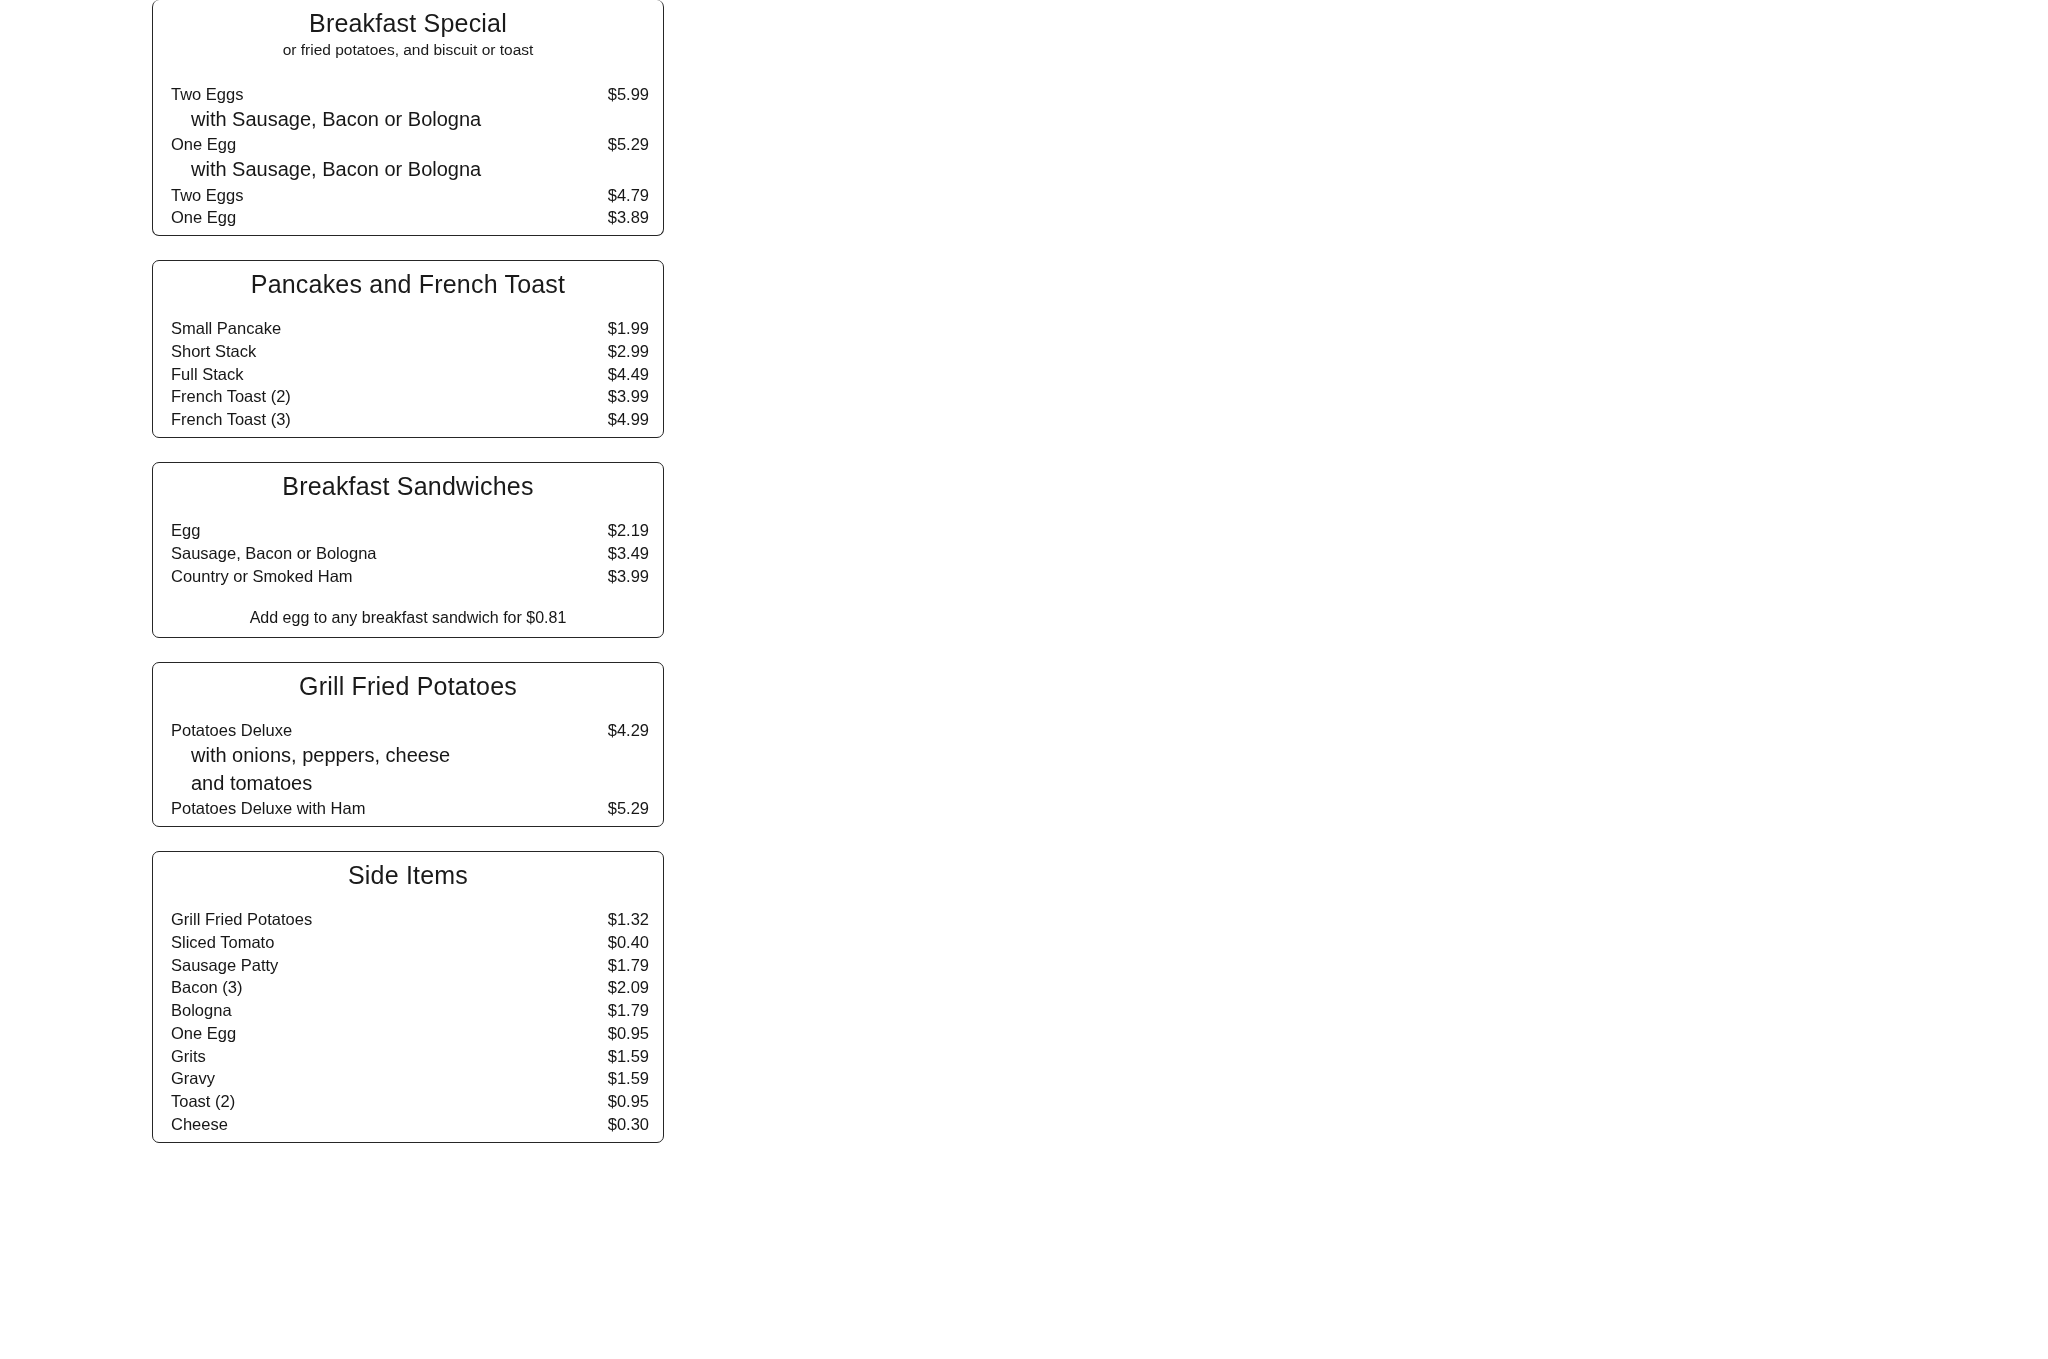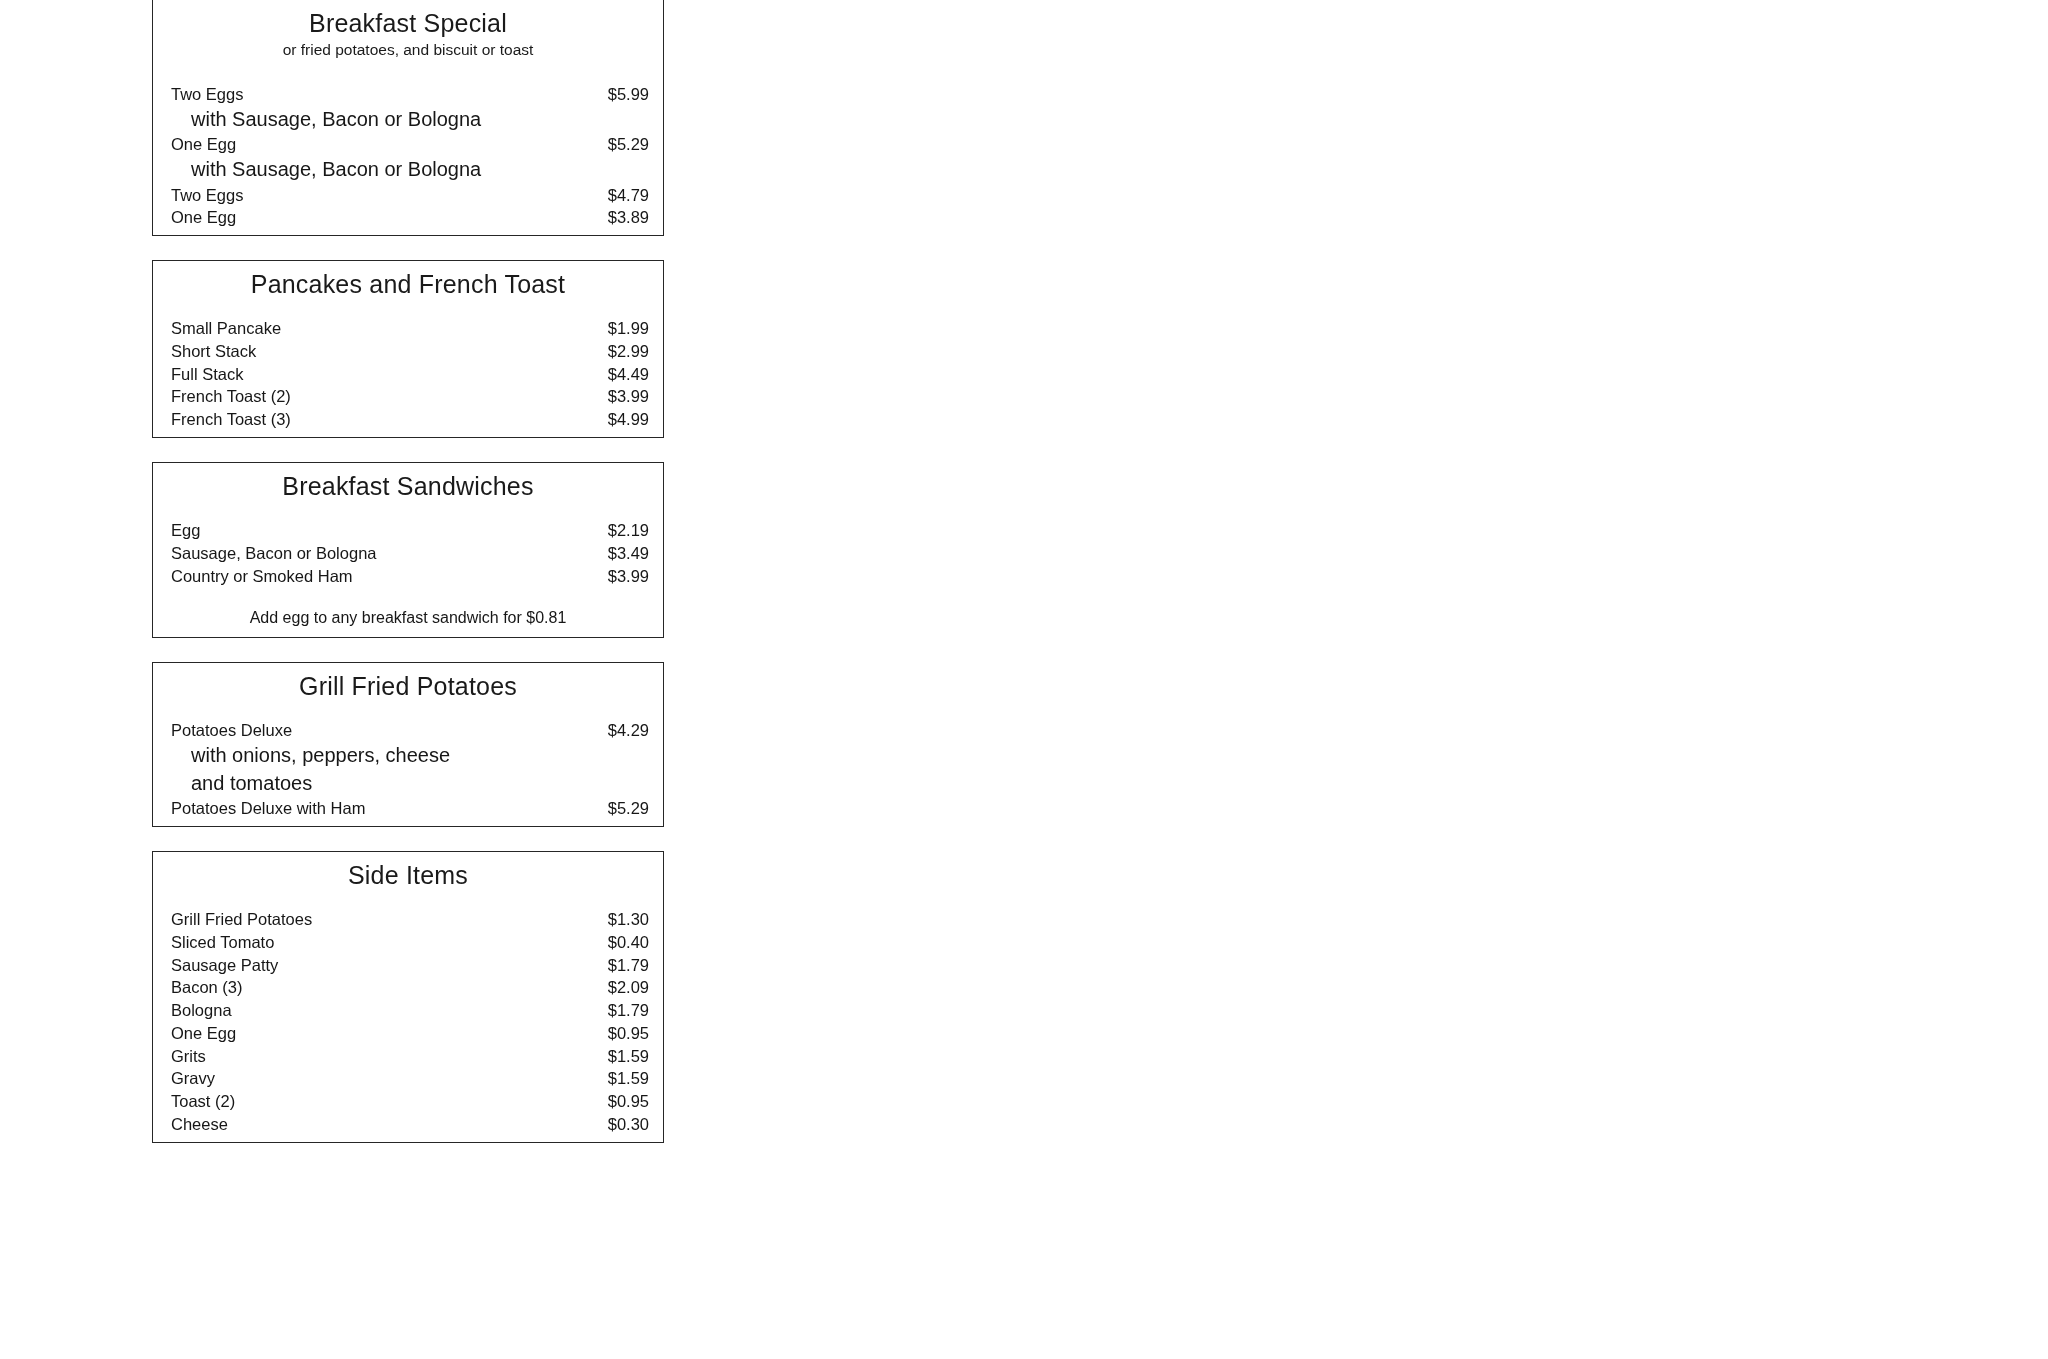--- a/index.html
+++ b/index.html
@@ -26,20 +26,21 @@
     margin-bottom: 24px;
   }
   
   .section .box {
     border-left: 1.5px solid #262626;
     border-right: 1.5px solid #262626;
     border-top: 1.5px solid #262626;
     border-bottom: 1.5px solid #262626;
     padding: 0;
     box-sizing: border-box;
+    border-radius: 7px;
   }
   .section.first .box {
     border-top: none;
   }
   .sec-title {
     text-align: center;
     font-size: 25px;
     font-weight: 400;
     letter-spacing: .2px;
     padding-top: 9px;
@@ -183,21 +184,21 @@
       <div class="spacer-6"></div>
     </div>
   </div>
 
   <div class="section">
     <div class="box">
       <div class="sec-title">Side Items</div>
       <div class="items">
         <div class="row">
           <span class="name">Grill Fried Potatoes</span>
-          <span class="price">$1.30</span>
+          <span class="price">$1.32</span>
         </div>
         <div class="row">
           <span class="name">Sliced Tomato</span>
           <span class="price">$0.40</span>
         </div>
         <div class="row">
           <span class="name">Sausage Patty</span>
           <span class="price">$1.79</span>
         </div>
         <div class="row">

